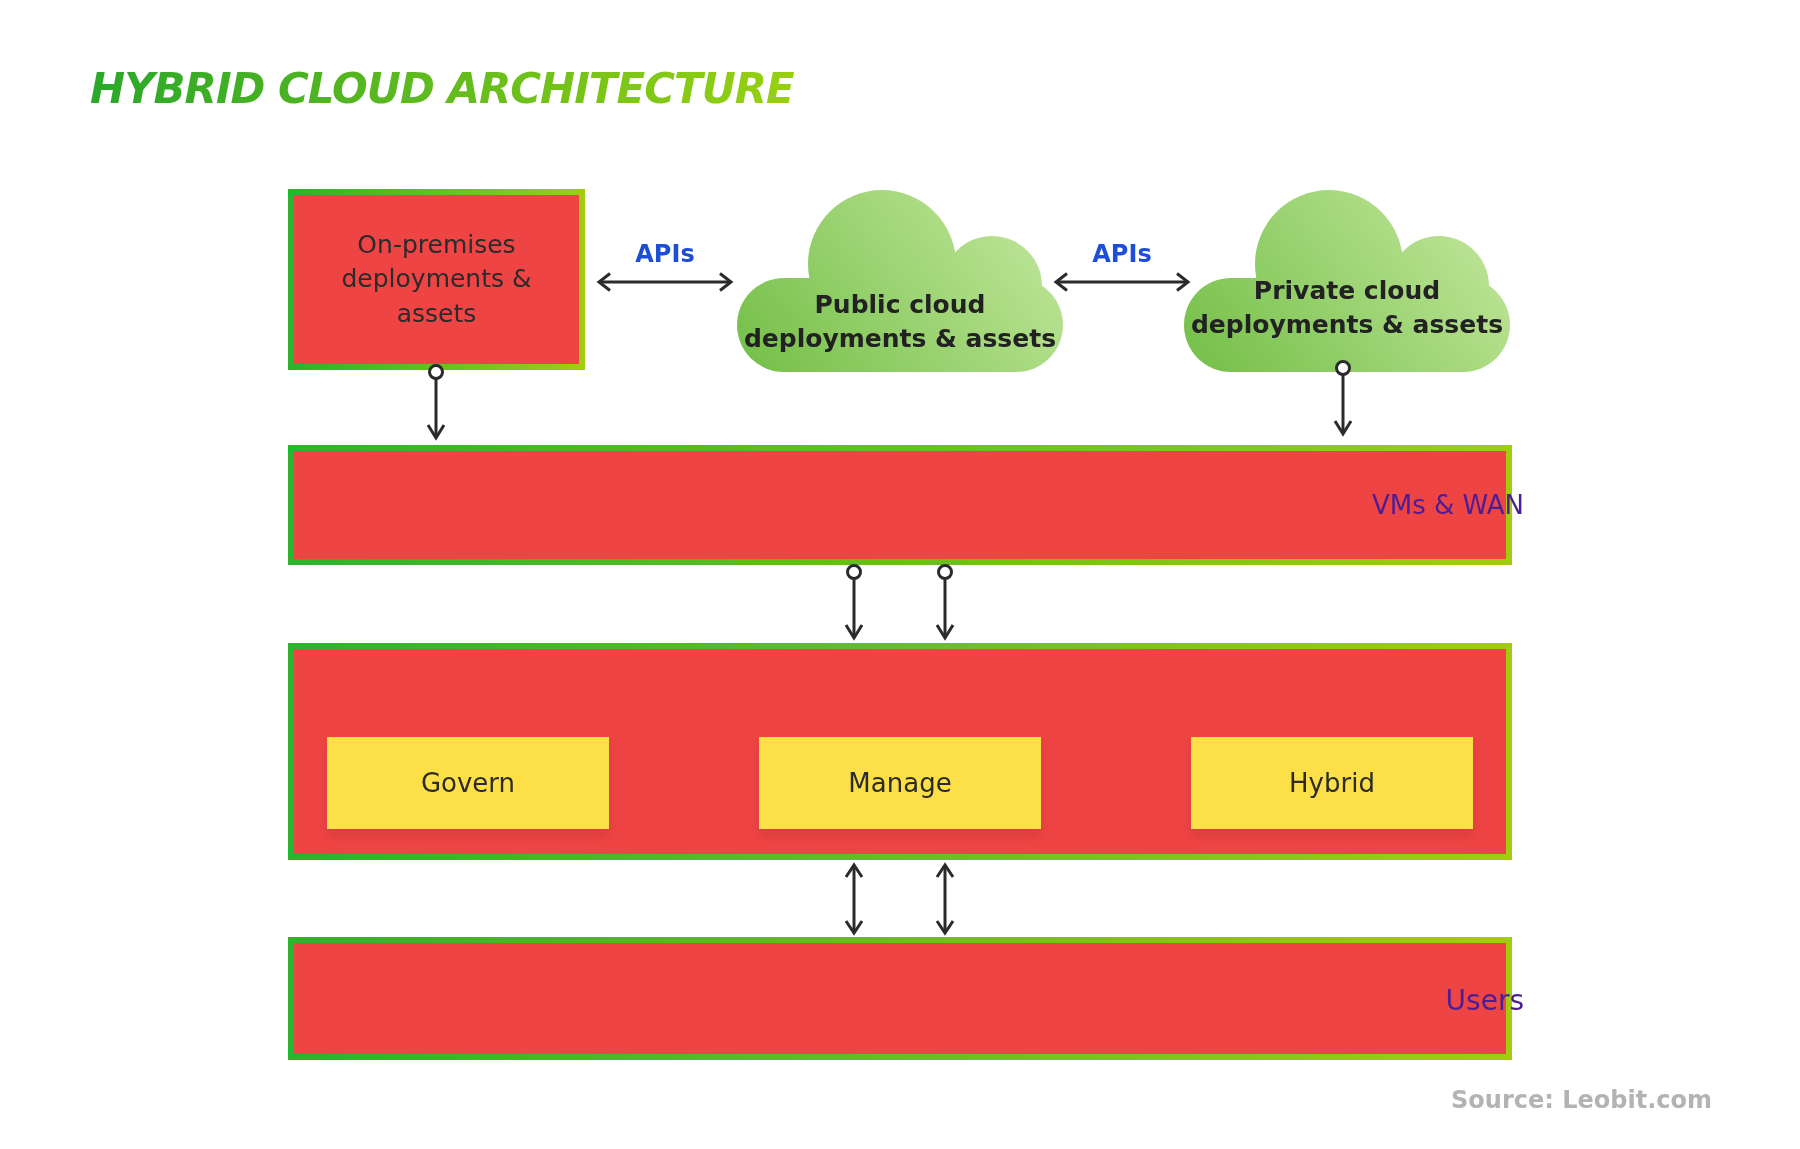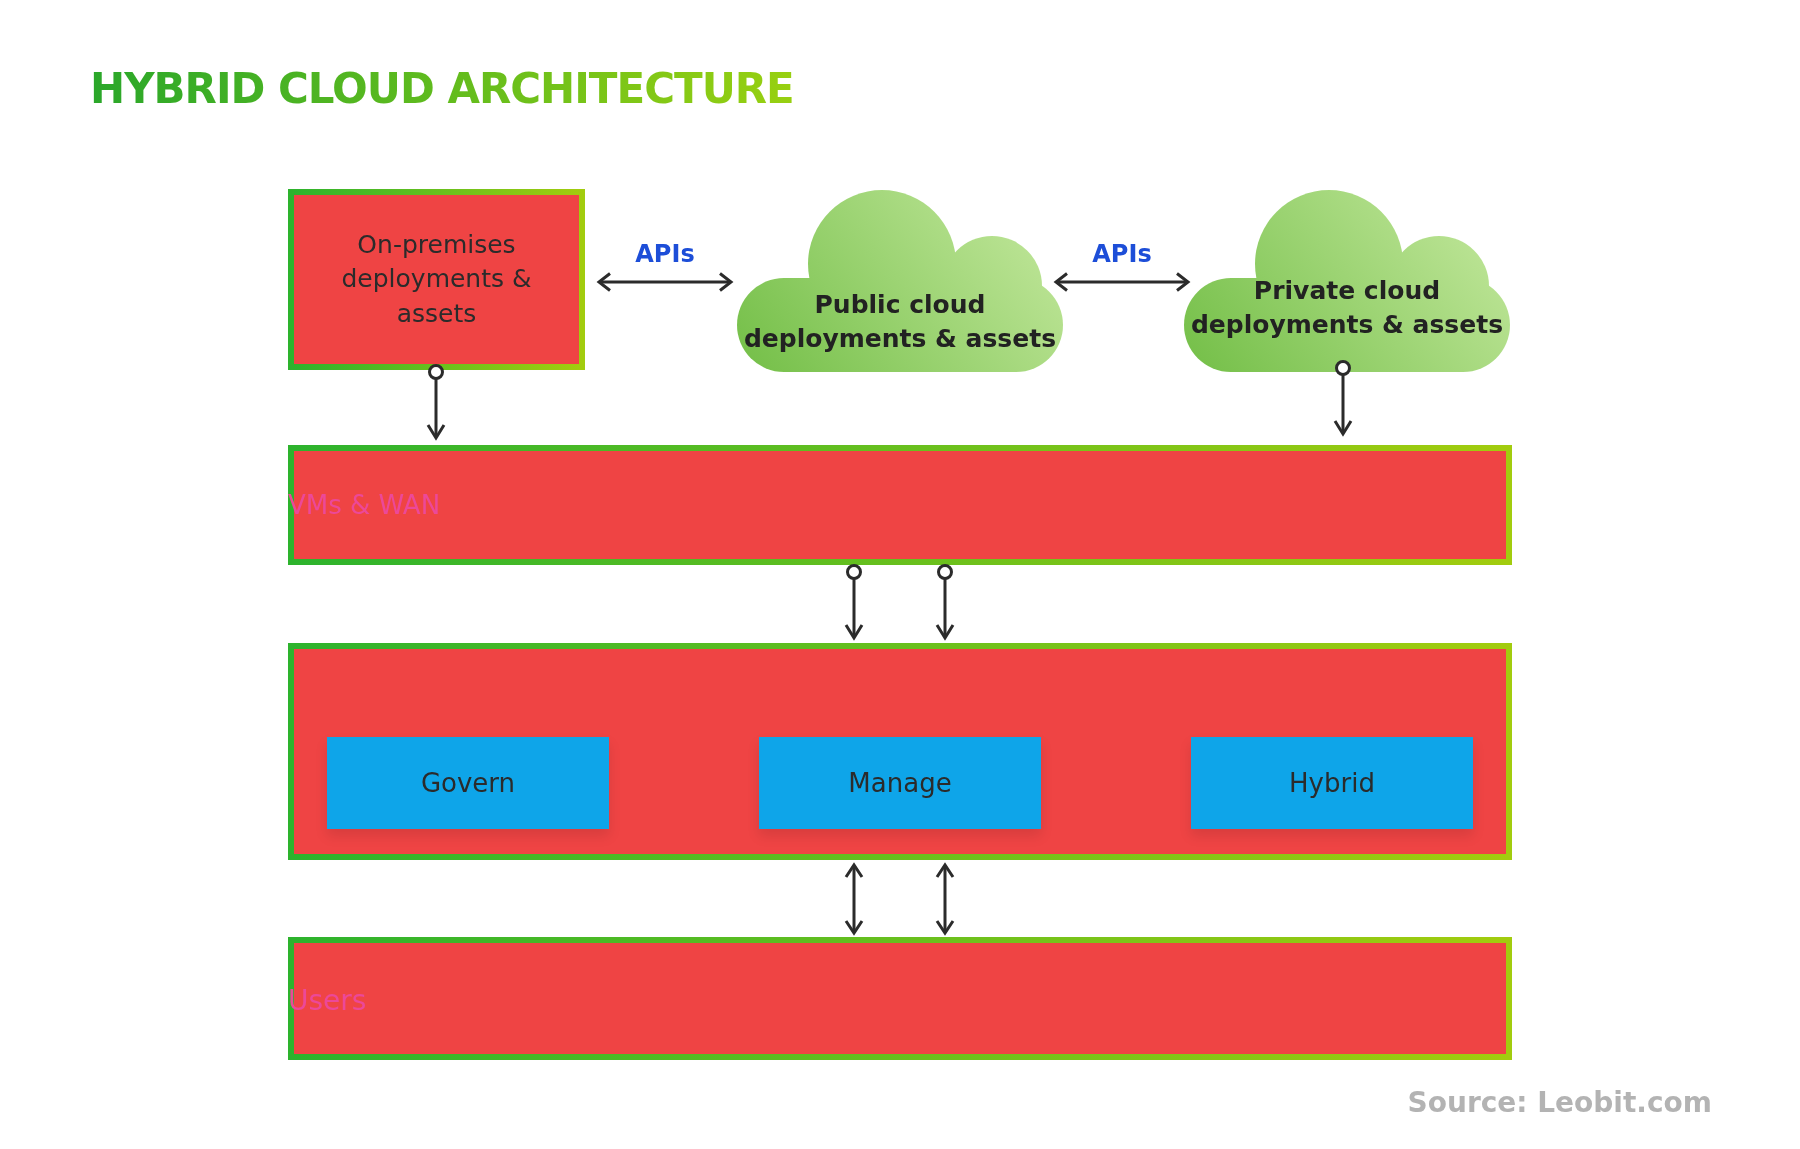--- a/index.html
+++ b/index.html
@@ -9,44 +9,46 @@
     overflow:hidden;
   }
 
   .page-title {
     position:absolute; left:90px; top:64px;
     font-size:42px; font-weight:700; letter-spacing:-1px;
     background:linear-gradient(90deg, #2aa72a 0%, #98d011 100%);
     -webkit-background-clip:text; background-clip:text;
     -webkit-text-fill-color:transparent; color:transparent;
     white-space:nowrap;
+    font-style:italic;
   }
 
   .outline-box {
     position:absolute; box-sizing:border-box; background:#ef4444;
     border:6px solid #4db520;
     border-image:linear-gradient(90deg, #2db32d 0%, #a2cc0e 100%) 1;
   }
   .box-label {
-    position:absolute; text-align:left; font-size:25px; line-height:1.35;
-    color:#ec4899;
+    position:absolute; text-align:right; font-size:25px; line-height:1.35;
+    color:#4c1d95;
+    padding-left:12px;
   }
   .center-flex { display:flex; align-items:center; justify-content:center; text-align:center; }
 
   .on-prem { left:288px; top:189px; width:297px; height:181px; padding:0 22px; font-size:25px; line-height:1.38; }
 
   .vms-wan { left:288px; top:445px; width:1224px; height:120px; }
   .vms-wan-label { left:288px; top:488px; width:1224px; }
 
   .manager { left:288px; top:643px; width:1224px; height:217px; }
   .manager-label { left:288px; top:681px; width:1224px; font-size:26px; }
 
   .sub-box {
     position:absolute; top:737px; width:282px; height:92px;
-    background:#0ea5e9; box-shadow:0 7px 12px rgba(0,0,0,0.10);
+    background:#fde047; box-shadow:0 7px 12px rgba(0,0,0,0.10);
     display:flex; align-items:center; justify-content:center;
     font-size:26px; color:#2b2b2b;
   }
   .sub-govern { left:327px; }
   .sub-manage { left:759px; }
   .sub-secure { left:1191px; }
 
   .users { left:288px; top:937px; width:1224px; height:123px; }
   .users-label { left:288px; top:982px; width:1224px; font-size:28px; }
 
@@ -61,21 +63,21 @@
   .cloud-priv-label { left:1184px; top:274px; }
 
   .arrow-svg { position:absolute; }
   .api-label {
     position:absolute; width:140px; text-align:center;
     font-size:24px; font-weight:700; color:#1d4ed8;
   }
 
   .source-note {
     position:absolute; right:88px; top:1086px;
-    font-size:28px; font-weight:700; color:#b3b3b3;
+    font-size:24px; font-weight:700; color:#b3b3b3;
     font-family:"DejaVu Sans", sans-serif;
   }
 </style>
 </head>
 <body>
 
 <div class="canvas">
 
   <div class="page-title">HYBRID CLOUD ARCHITECTURE</div>
 

